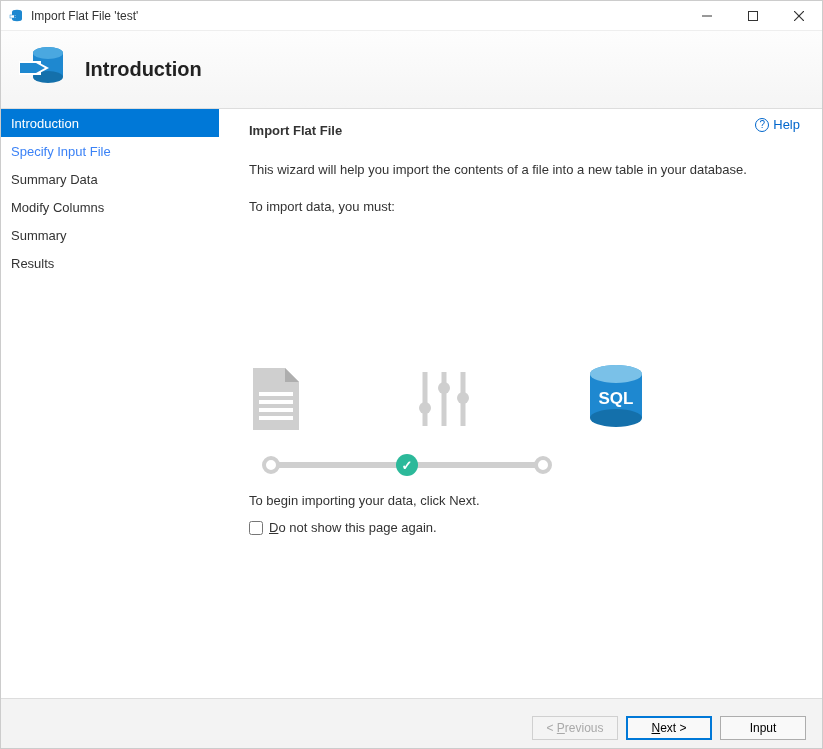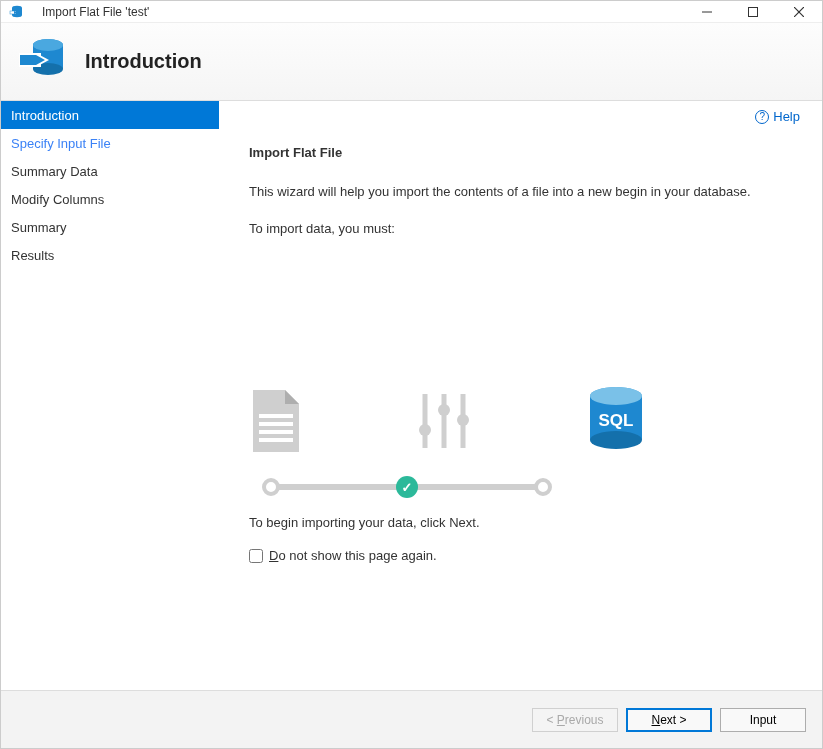--- a/index.html
+++ b/index.html
@@ -10,27 +10,26 @@
     }
     body {
       width: 823px;
       height: 749px;
       background: #fff;
       overflow: hidden;
       position: relative;
       border: 1px solid #ccc;
     }
     .title-bar {
-      height: 22px;
+      height: 30px;
       background: #fff;
       display: flex;
       align-items: center;
       padding-left: 8px;
       border-bottom: 1px solid #eee;
-      gap: 11px;
     }
     .title-bar-icon {
       width: 16px;
       height: 16px;
       margin-right: 6px;
       display: inline-flex;
       align-items: center;
       justify-content: center;
     }
     .title-text {
@@ -113,21 +112,20 @@
       display:inline-flex;
       width:14px;height:14px;
       border:1px solid #0066cc;
       border-radius:50%;
       align-items:center;justify-content:center;
       font-size:10px;color:#0066cc;
     }
     .content h3 {
       font-size: 13px;
       font-weight: bold;
-      margin-top: 30px;
       margin-bottom: 24px;
     }
     .desc { margin-bottom: 22px; }
     .must-intro { margin-bottom: 12px; }
     ul {
       list-style: disc;
       padding-left: 38px;
       margin-bottom: 20px;
     }
     ul li { margin-bottom: 12px; }
@@ -174,21 +172,21 @@
       transform:translateX(-50%);
       background:#2cb99a;
       border:none;
       width:22px;height:22px;
       top: -1px;
       display:flex;align-items:center;justify-content:center;
       color:#fff;font-size:13px;font-weight:bold;
     }
     .begin-text { margin-top: 18px; }
     .checkbox-row {
-      margin-top: 18px;
+      margin-top: 12px;
       display:flex;
       align-items:flex-end;
       gap:6px;
       font-size:13px;
     }
     .checkbox-row input {
       width:14px;height:14px;
     }
     .footer {
       height: 58px;
@@ -292,21 +290,21 @@
       </div>
   </div>
 
   <div class="content">
     <div class="help-link">
       <span class="help-icon">?</span>
       <span>Help</span>
     </div>
 
     <h3>Import Flat File</h3>
-    <p class="desc">This wizard will help you import the contents of a file into a new begin in your database.</p>
+    <p class="desc">This wizard will help you import the contents of a file into a new table in your database.</p>
     <p class="must-intro">To import data, you must:</p>
 
     <div class="diagram">
       <div class="icons-row">
         <span>
           <svg width="54" height="66" viewBox="0 0 54 66">
             <path d="M4 2 L36 2 L50 16 L50 64 L4 64 Z" fill="#cfcfcf"></path>
             <path d="M36 2 L36 16 L50 16 Z" fill="#aeaeae"></path>
             <rect x="10" y="26" width="34" height="4" fill="#fff"></rect>
             <rect x="10" y="34" width="34" height="4" fill="#fff"></rect>

